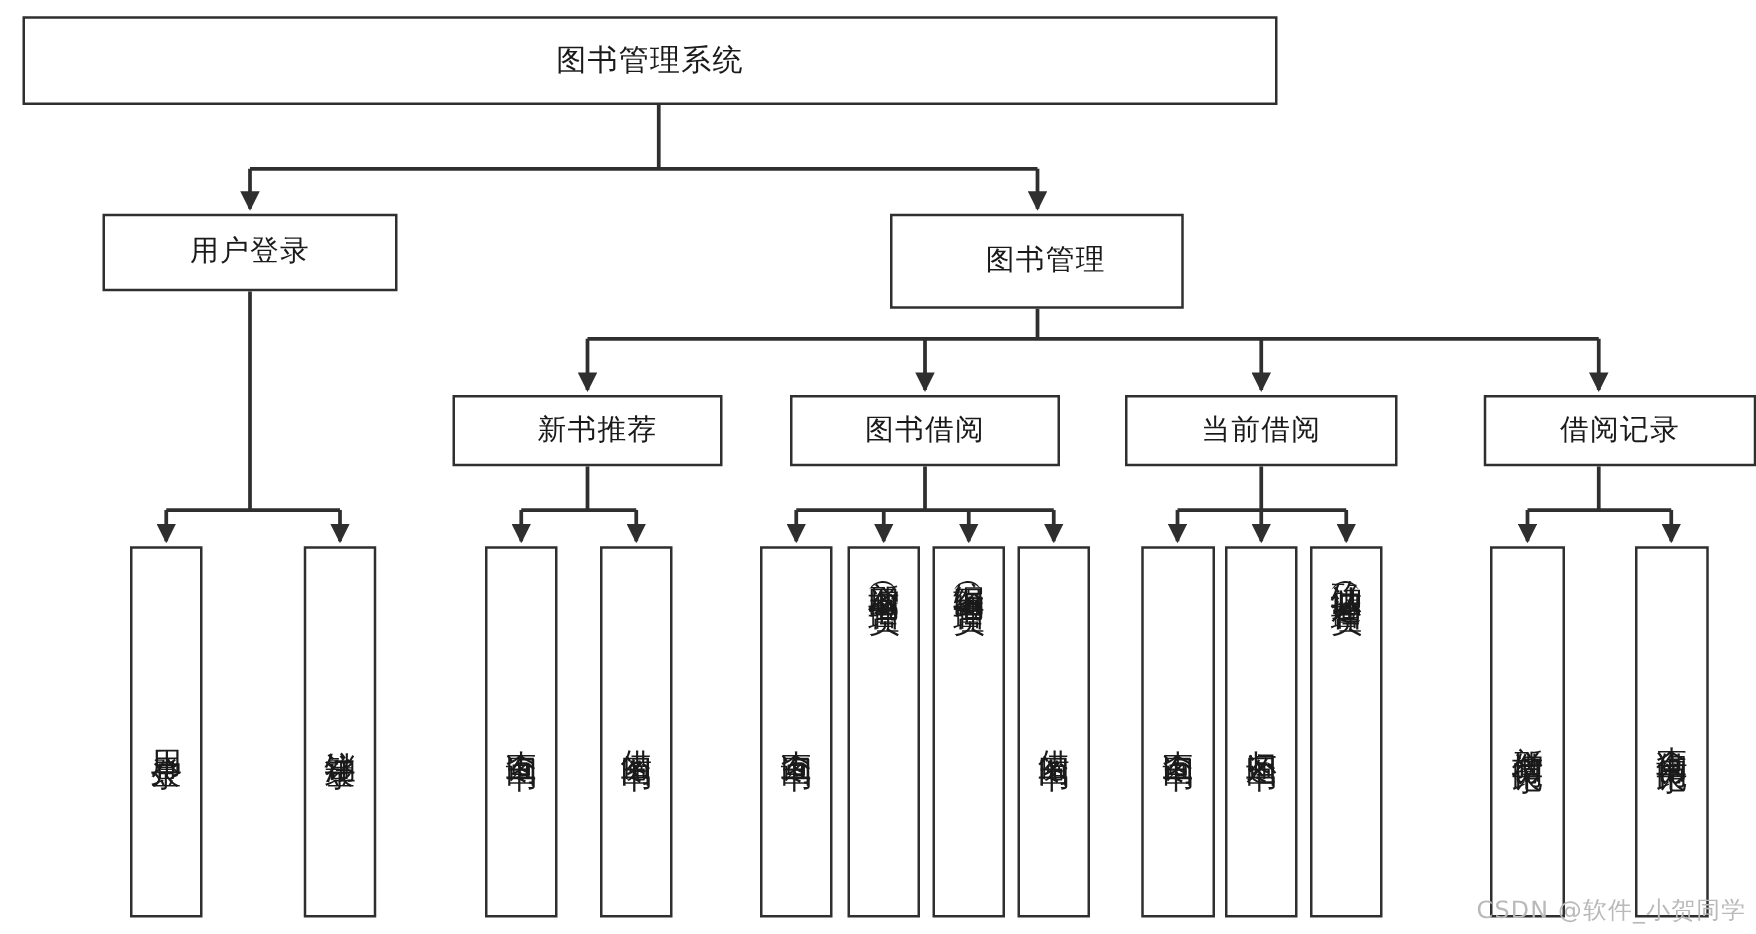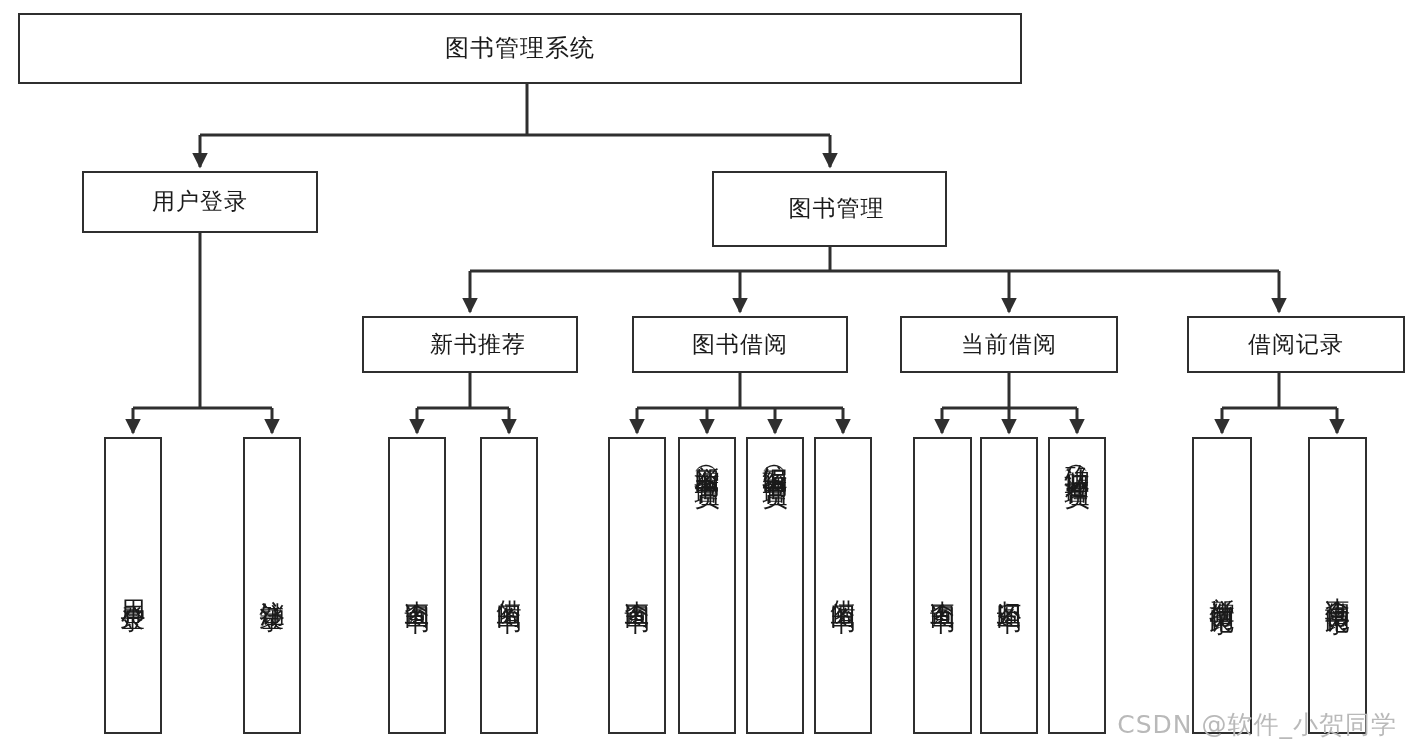--- a/index.html
+++ b/index.html
@@ -57,21 +57,21 @@
   }
   
   .node.leaf.centered {
     align-items: center;
     padding-top: 0;
   }
   .watermark {
     position: absolute;
     right: 8px;
     bottom: 6px;
-    font-size: 25px;
+    font-size: 19px;
     color: #b9b9b9;
     letter-spacing: 1px;
     white-space: nowrap;
   }
 </style>
 </head>
 <body>
 
 <div id="canvas">
 

